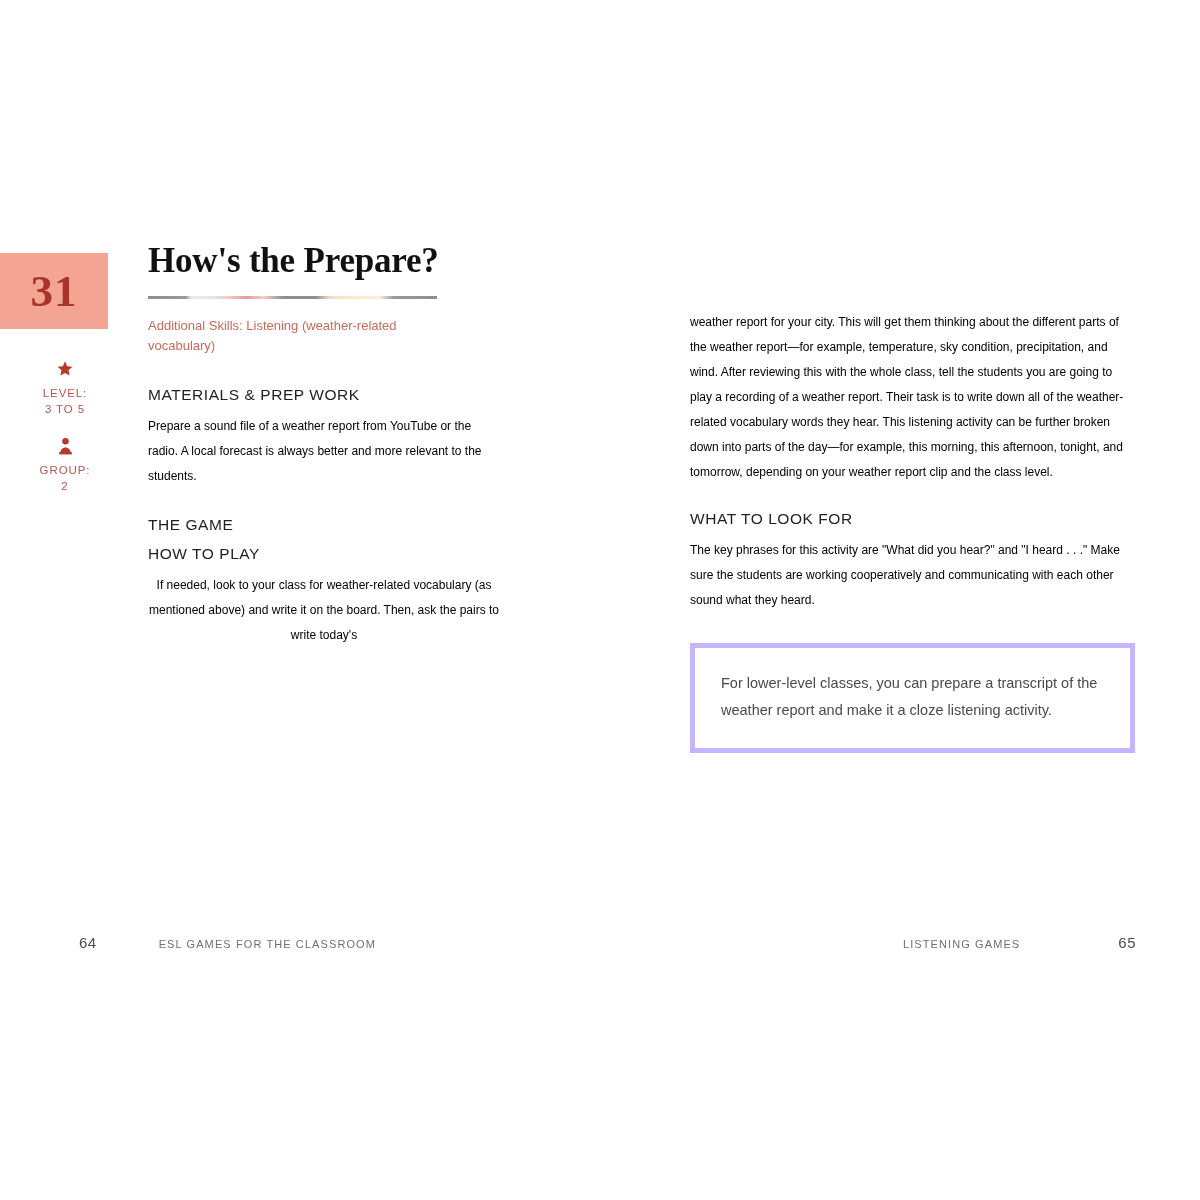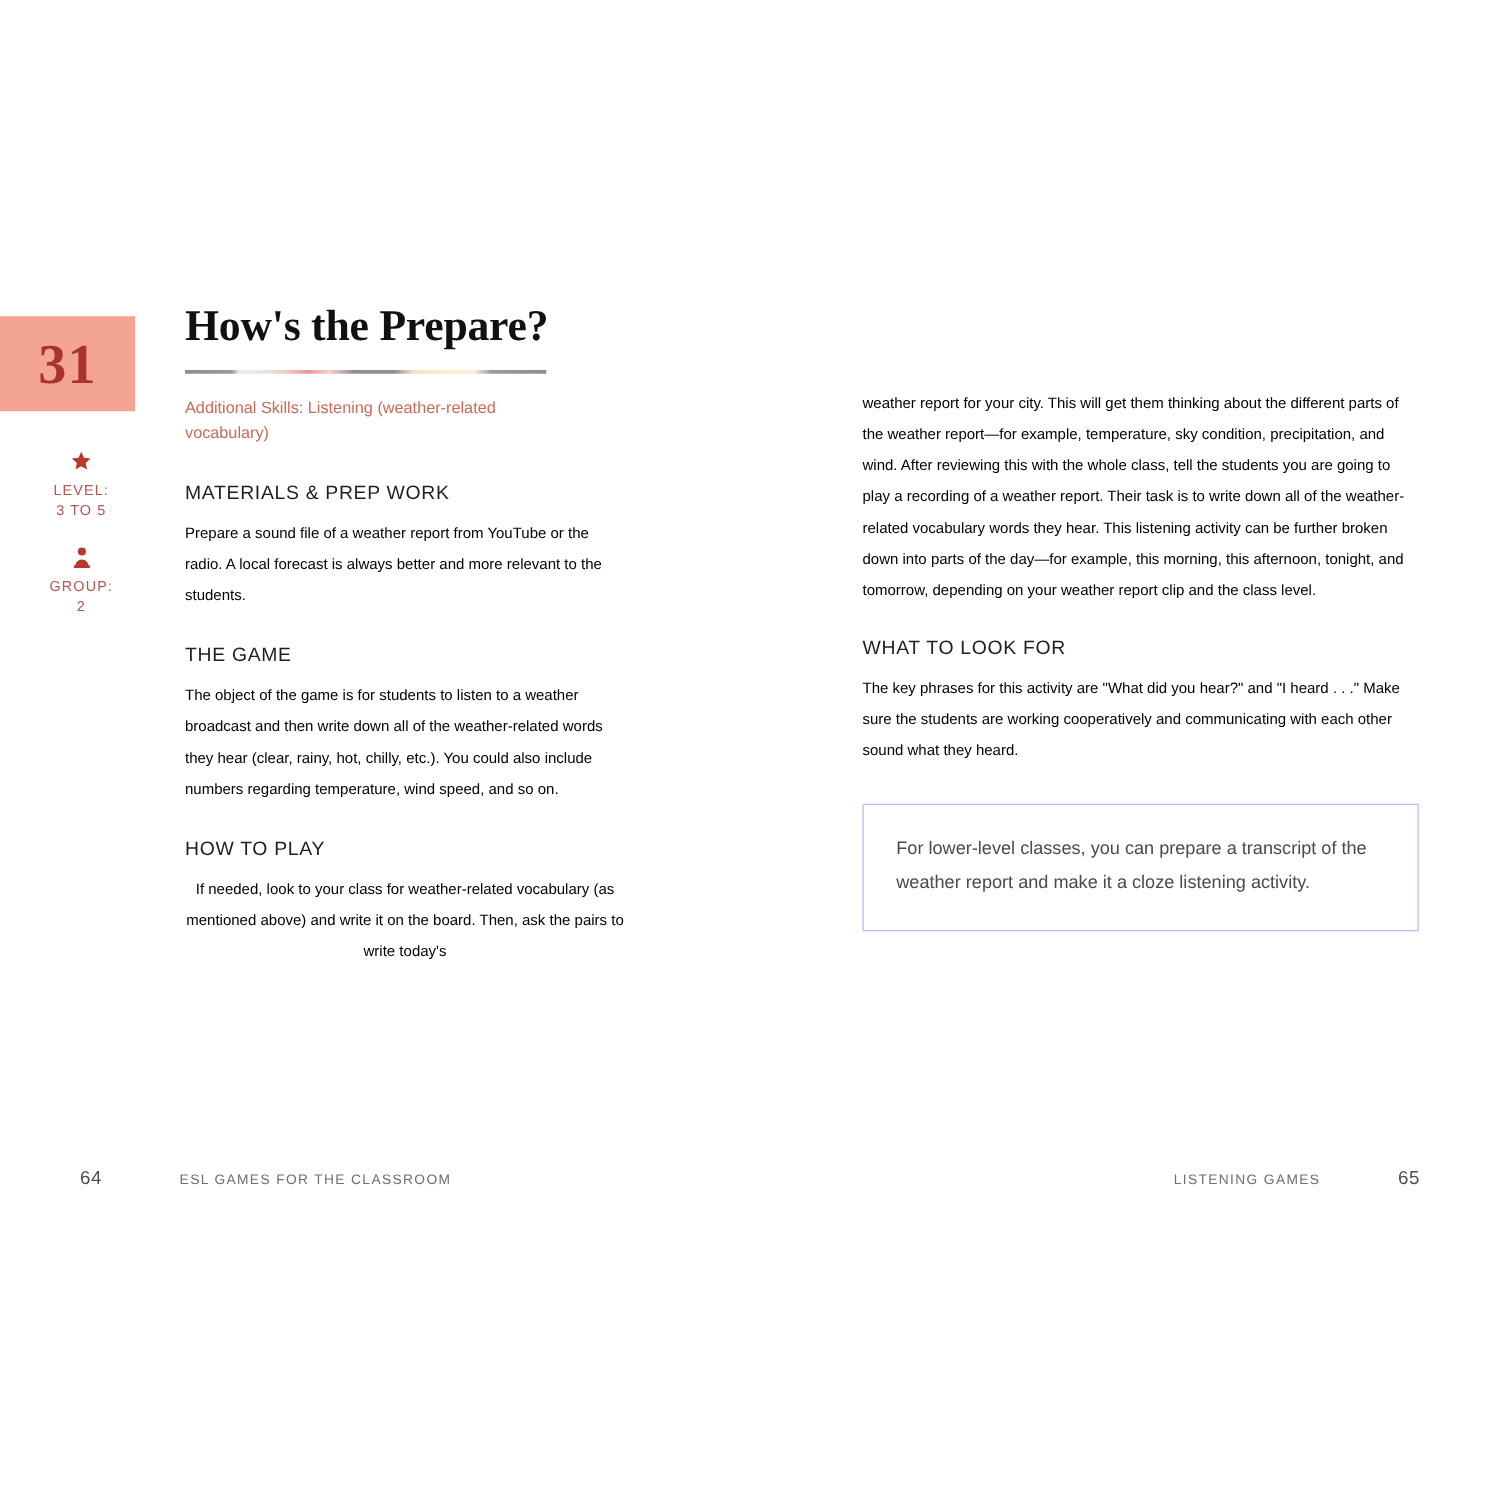--- a/index.html
+++ b/index.html
@@ -132,49 +132,50 @@
     line-height: 25px;
     color: #000000;
     margin: 0 0 26px 0;
   }
   p.body-text:last-child { margin-bottom: 0; text-align: center; }
 
   .col-right p.body-text { margin-bottom: 24px; }
 
   .callout {
     margin-top: 30px;
-    border: 1px solid #c4b5fd;
+    border: 5px solid #c4b5fd;
     padding: 22px 26px 24px 26px;
     box-sizing: border-box;
   }
   .callout p {
     margin: 0;
     font-size: 14.5px;
     line-height: 27px;
     color: #4a4a4a;
   }
 
   
   .footer-left, .footer-right {
     position: absolute;
     top: 934px;
     font-size: 11px;
     letter-spacing: 1.1px;
     color: #6f6f6f;
     text-transform: uppercase;
+    margin-left: 15px;
   }
   .footer-left  { left: 64px; }
   .footer-right { right: 64px; }
   .footer-left .page-num, .footer-right .page-num {
     font-size: 15px;
     letter-spacing: 0.5px;
     color: #4d4d4d;
   }
   .footer-left  { display: flex; align-items: baseline; gap: 62px; }
-  .footer-right { display: flex; align-items: baseline; gap: 62px; }
+  .footer-right { display: flex; align-items: baseline; gap: 98px; }
 </style>
 </head>
 <body>
 
 <div class="page">
 
   <div class="number-badge">
     <span class="num">31</span>
   </div>
 
@@ -210,21 +211,20 @@
     <h1 class="game-title">How's the Prepare?</h1>
 
     <div class="rule"></div>
 
     <p class="additional-skills">Additional Skills: Listening (weather-related vocabulary)</p>
 
     <h2 class="section-head">MATERIALS &amp; PREP WORK</h2>
     <p class="body-text">Prepare a sound file of a weather report from YouTube or the radio. A local forecast is always better and more relevant to the students.</p>
 
     <h2 class="section-head">THE GAME</h2>
-    <p class="body-text">The object of the game is for students to listen to a weather broadcast and then write down all of the weather-related words they hear (clear, rainy, hot, chilly, etc.). You could also include numbers regarding temperature, wind speed, and so on.</p>
 
     <h2 class="section-head">HOW TO PLAY</h2>
     <p class="body-text">If needed, look to your class for weather-related vocabulary (as mentioned above) and write it on the board. Then, ask the pairs to write today's</p>
 
   </div>
 
   <div class="col col-right">
 
     <p class="body-text">weather report for your city. This will get them thinking about the different parts of the weather report—for example, temperature, sky condition, precipitation, and wind. After reviewing this with the whole class, tell the students you are going to play a recording of a weather report. Their task is to write down all of the weather-related vocabulary words they hear. This listening activity can be further broken down into parts of the day—for example, this morning, this afternoon, tonight, and tomorrow, depending on your weather report clip and the class level.</p>
 

